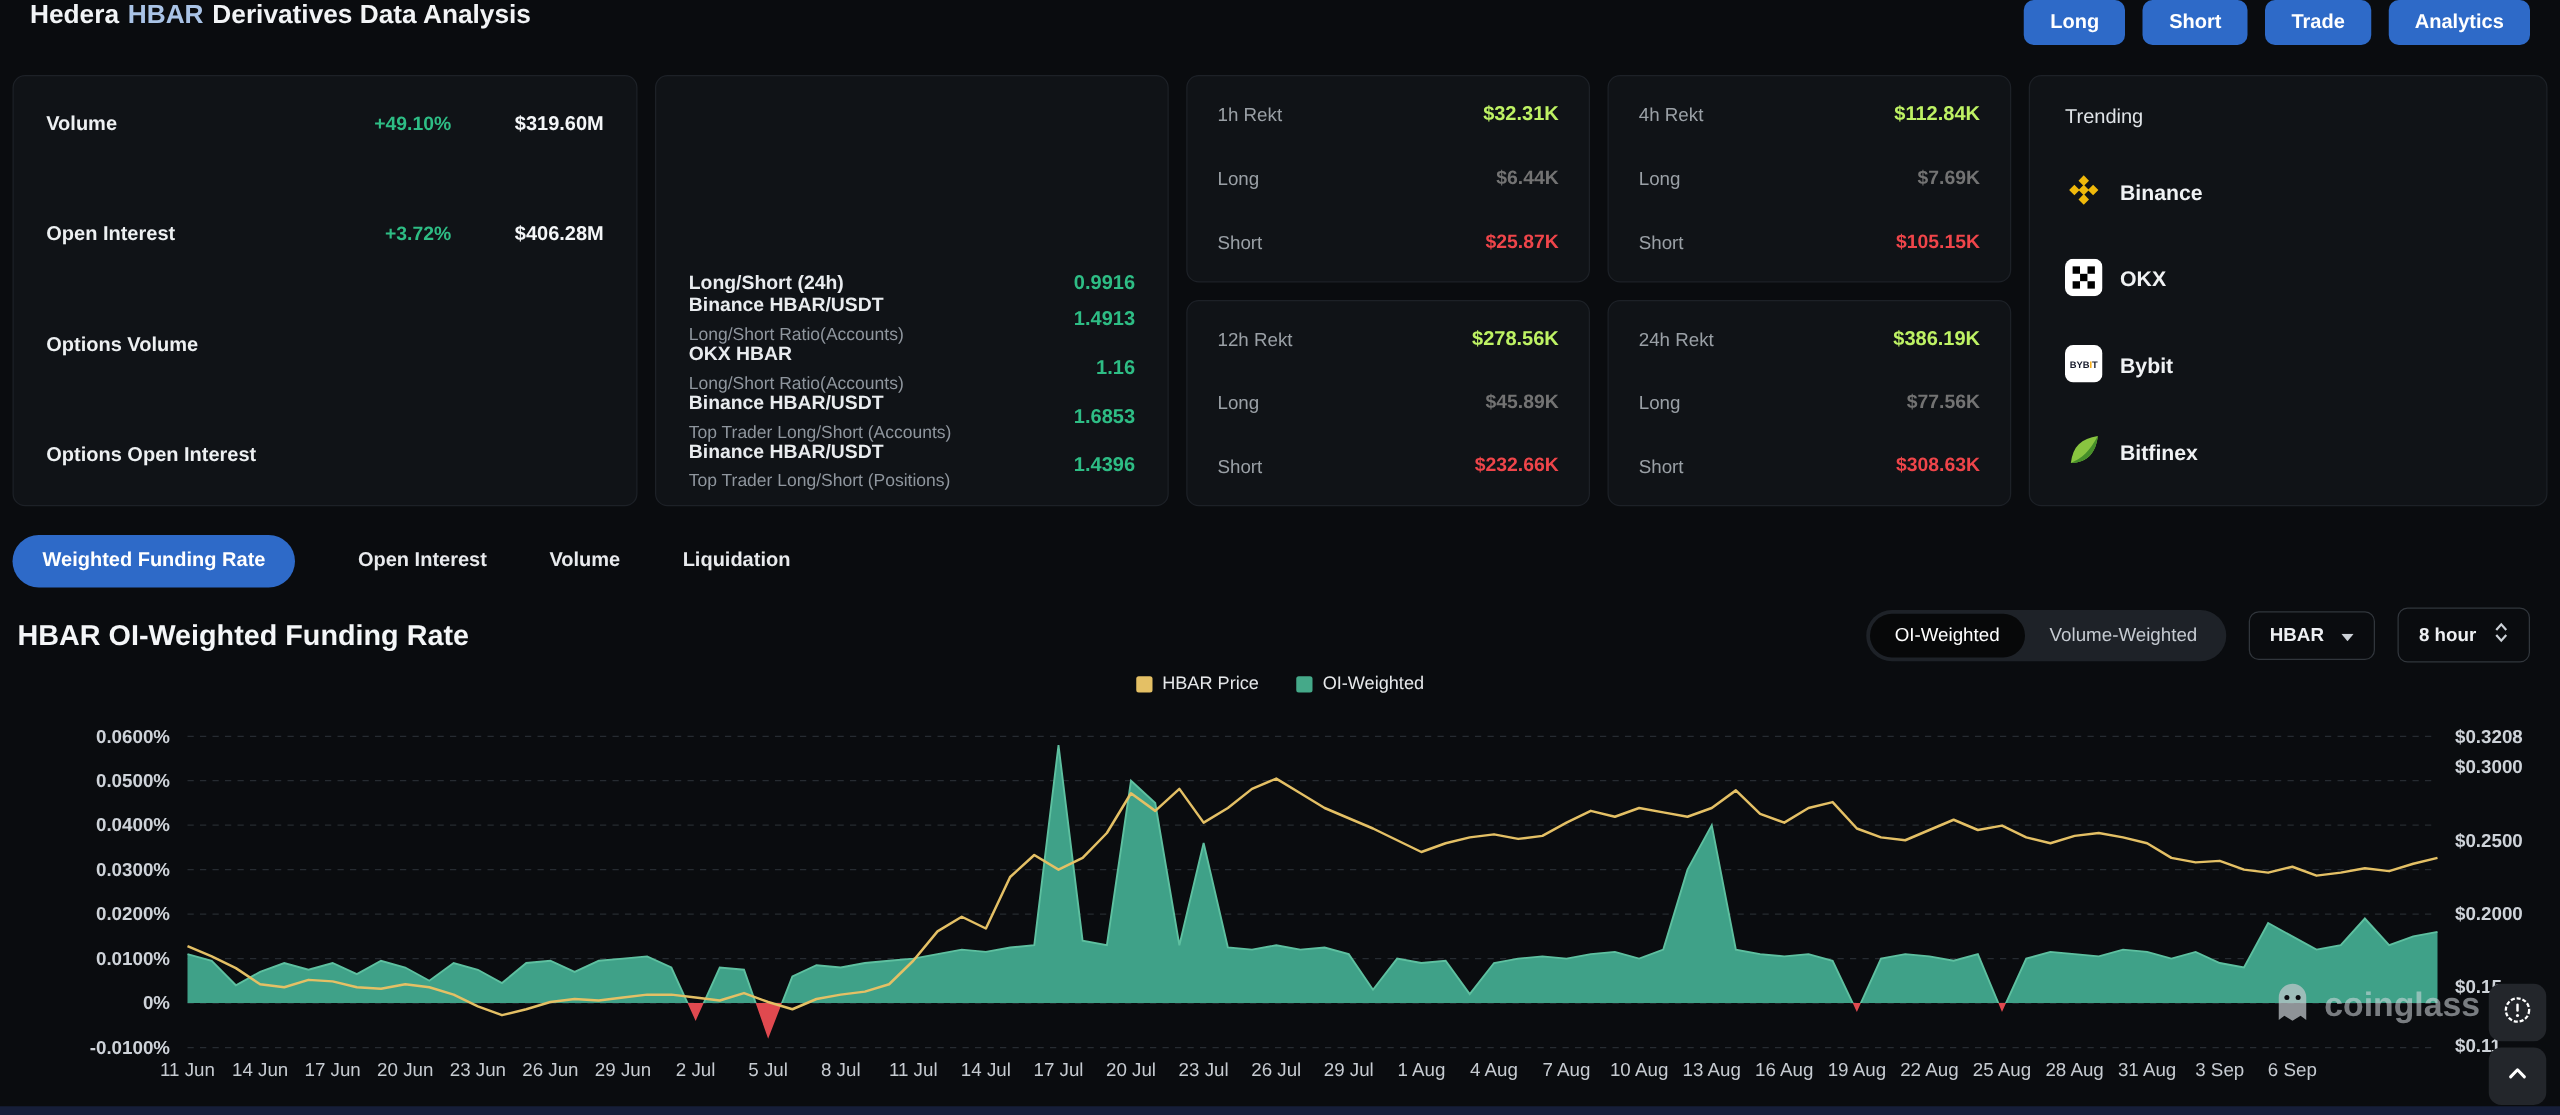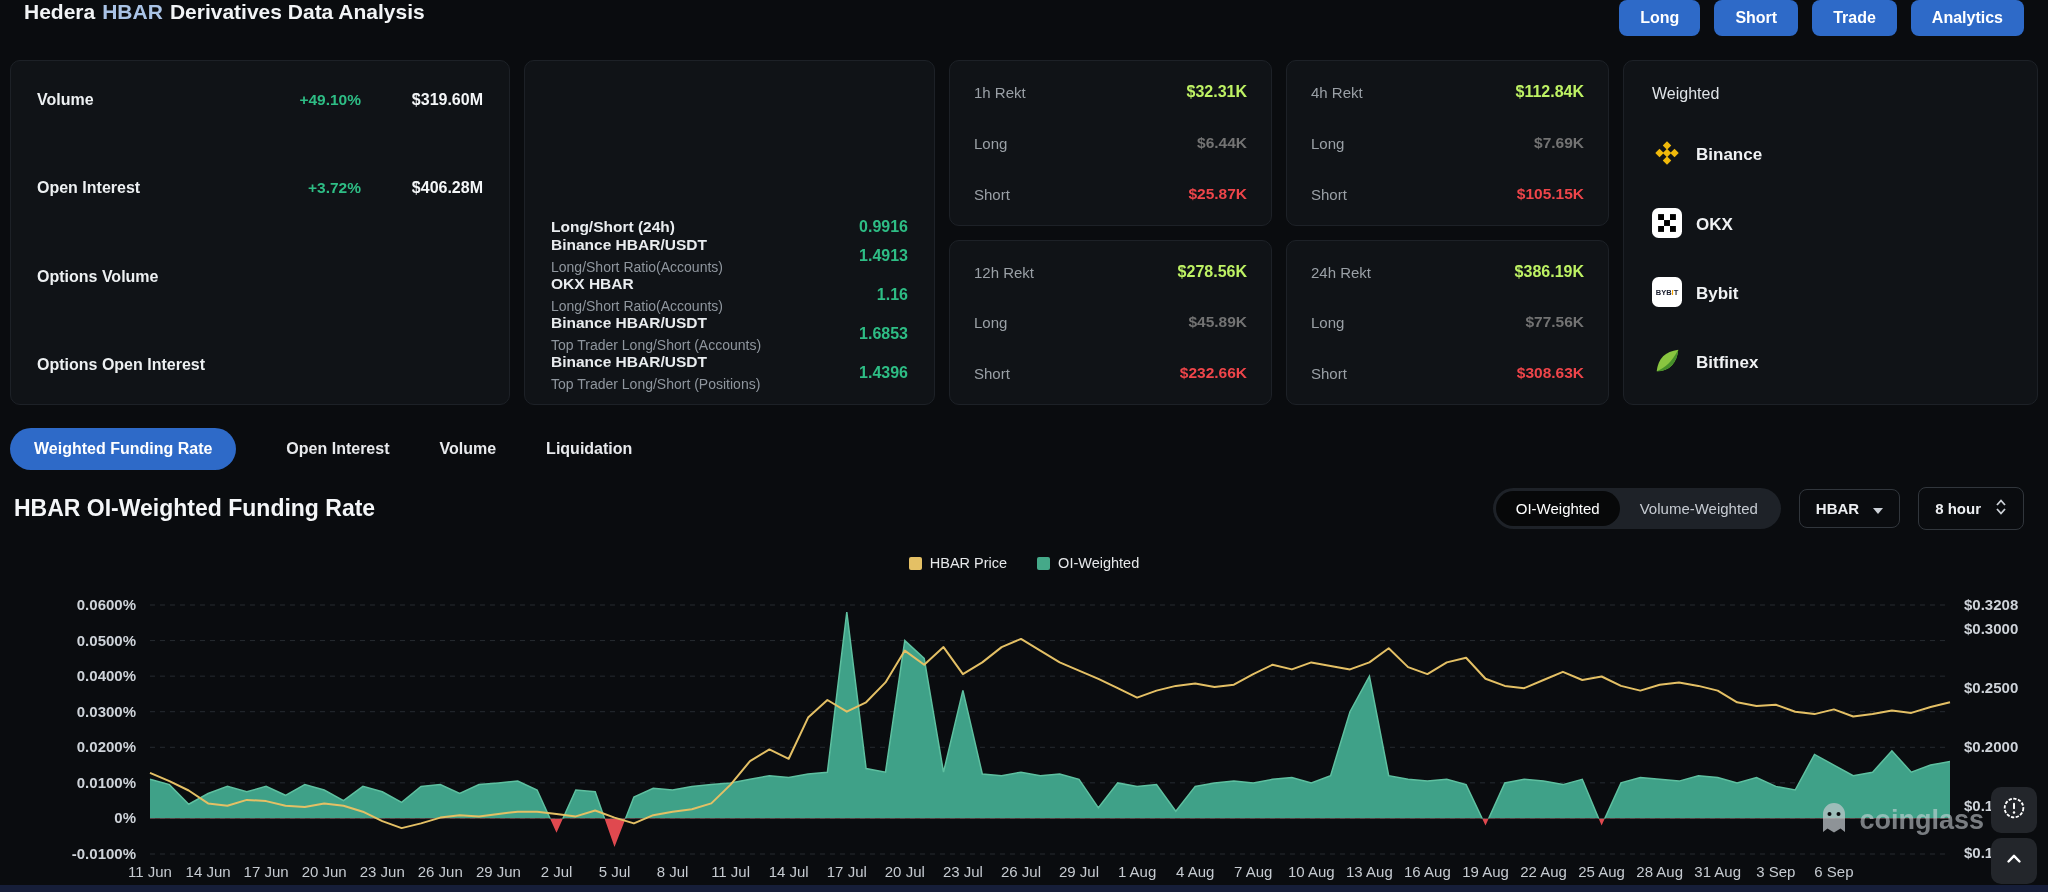--- a/index.html
+++ b/index.html
@@ -37,21 +37,21 @@
   .tab{font-size:16px;font-weight:bold;color:#e8eaed;cursor:pointer}
   .tab.active{background:#2e6ac8;color:#fff;border-radius:22px;padding:12px 24px}
   .section-row{margin:14px 24px 0 14px;display:flex;justify-content:space-between;align-items:center;height:46px}
   .section-title{font-size:23px;font-weight:bold;color:#f4f6f8}
   .controls{display:flex;align-items:center;gap:18px}
   .seg-toggle{background:#1e2228;border-radius:22px;padding:3px;display:flex;align-items:center}
   .seg{font-size:15px;padding:9px 20px;color:#c6cbd2;cursor:pointer;border-radius:19px}
   .seg.active{background:#070809;color:#fff}
   .select{border:1px solid #31363c;border-radius:8px;padding:10px 16px;display:flex;align-items:center;
     gap:14px;font-size:15px;font-weight:bold;color:#edeff2;cursor:pointer;background:transparent}
-  .legend-row{margin-top:22px;display:flex;justify-content:center;gap:30px;height:20px;align-items:center}
+  .legend-row{margin-top:6px;display:flex;justify-content:center;gap:30px;height:20px;align-items:center}
   .legend-item{display:flex;align-items:center;gap:8px;font-size:14.5px;color:#e6e8ea;cursor:pointer}
   .legend-swatch{width:13px;height:13px;border-radius:2px;display:inline-block}
   .chart-wrap{position:relative;margin-top:8px}
   .watermark{position:absolute;right:64px;top:220px;display:flex;align-items:center;gap:9px;pointer-events:none}
   .watermark .wm-text{font-size:27px;font-weight:bold;color:rgba(214,219,224,0.55)}
   .fab{position:absolute;right:11px;width:46px;height:46px;background:#23262b;border-radius:10px;
     display:flex;align-items:center;justify-content:center;z-index:5;cursor:pointer}
   .fab-badge{bottom:59px}
   .fab-top{bottom:8px}
   .hscroll{position:absolute;left:0;bottom:0;width:100%;height:7px;background:#161e39;z-index:4}
@@ -188,21 +188,21 @@
         <span class="rekt-long">$77.56K</span>
       </div>
       <div class="rekt-row">
         <span class="rekt-label">Short</span>
         <span class="rekt-short">$308.63K</span>
       </div>
     </div>
   </div>
 
   <div class="card trending-card">
-    <div class="trending-title">Weighted</div>
+    <div class="trending-title">Trending</div>
     <div class="trend-item">
       <span>
         <svg width="30" height="30" viewBox="0 0 32 32">
           <path fill="#f0b90b" d="M16 3.5 20.5 8 16 12.5 11.5 8Z"></path>
           <path fill="#f0b90b" d="M16 19.5 20.5 24 16 28.5 11.5 24Z"></path>
           <path fill="#f0b90b" d="M8 11.5 12.5 16 8 20.5 3.5 16Z"></path>
           <path fill="#f0b90b" d="M24 11.5 28.5 16 24 20.5 19.5 16Z"></path>
           <path fill="#f0b90b" d="M16 11.5 20.5 16 16 20.5 11.5 16Z"></path>
         </svg>
       </span>

